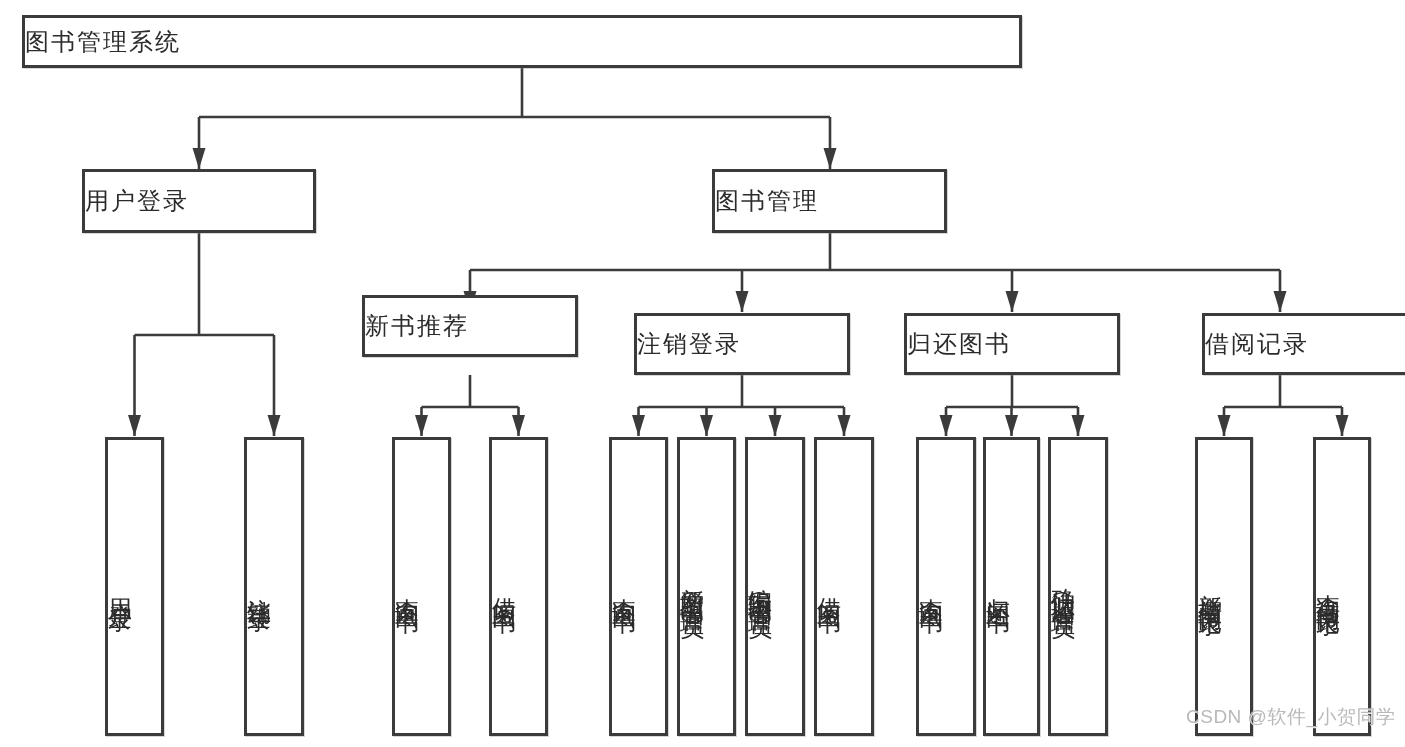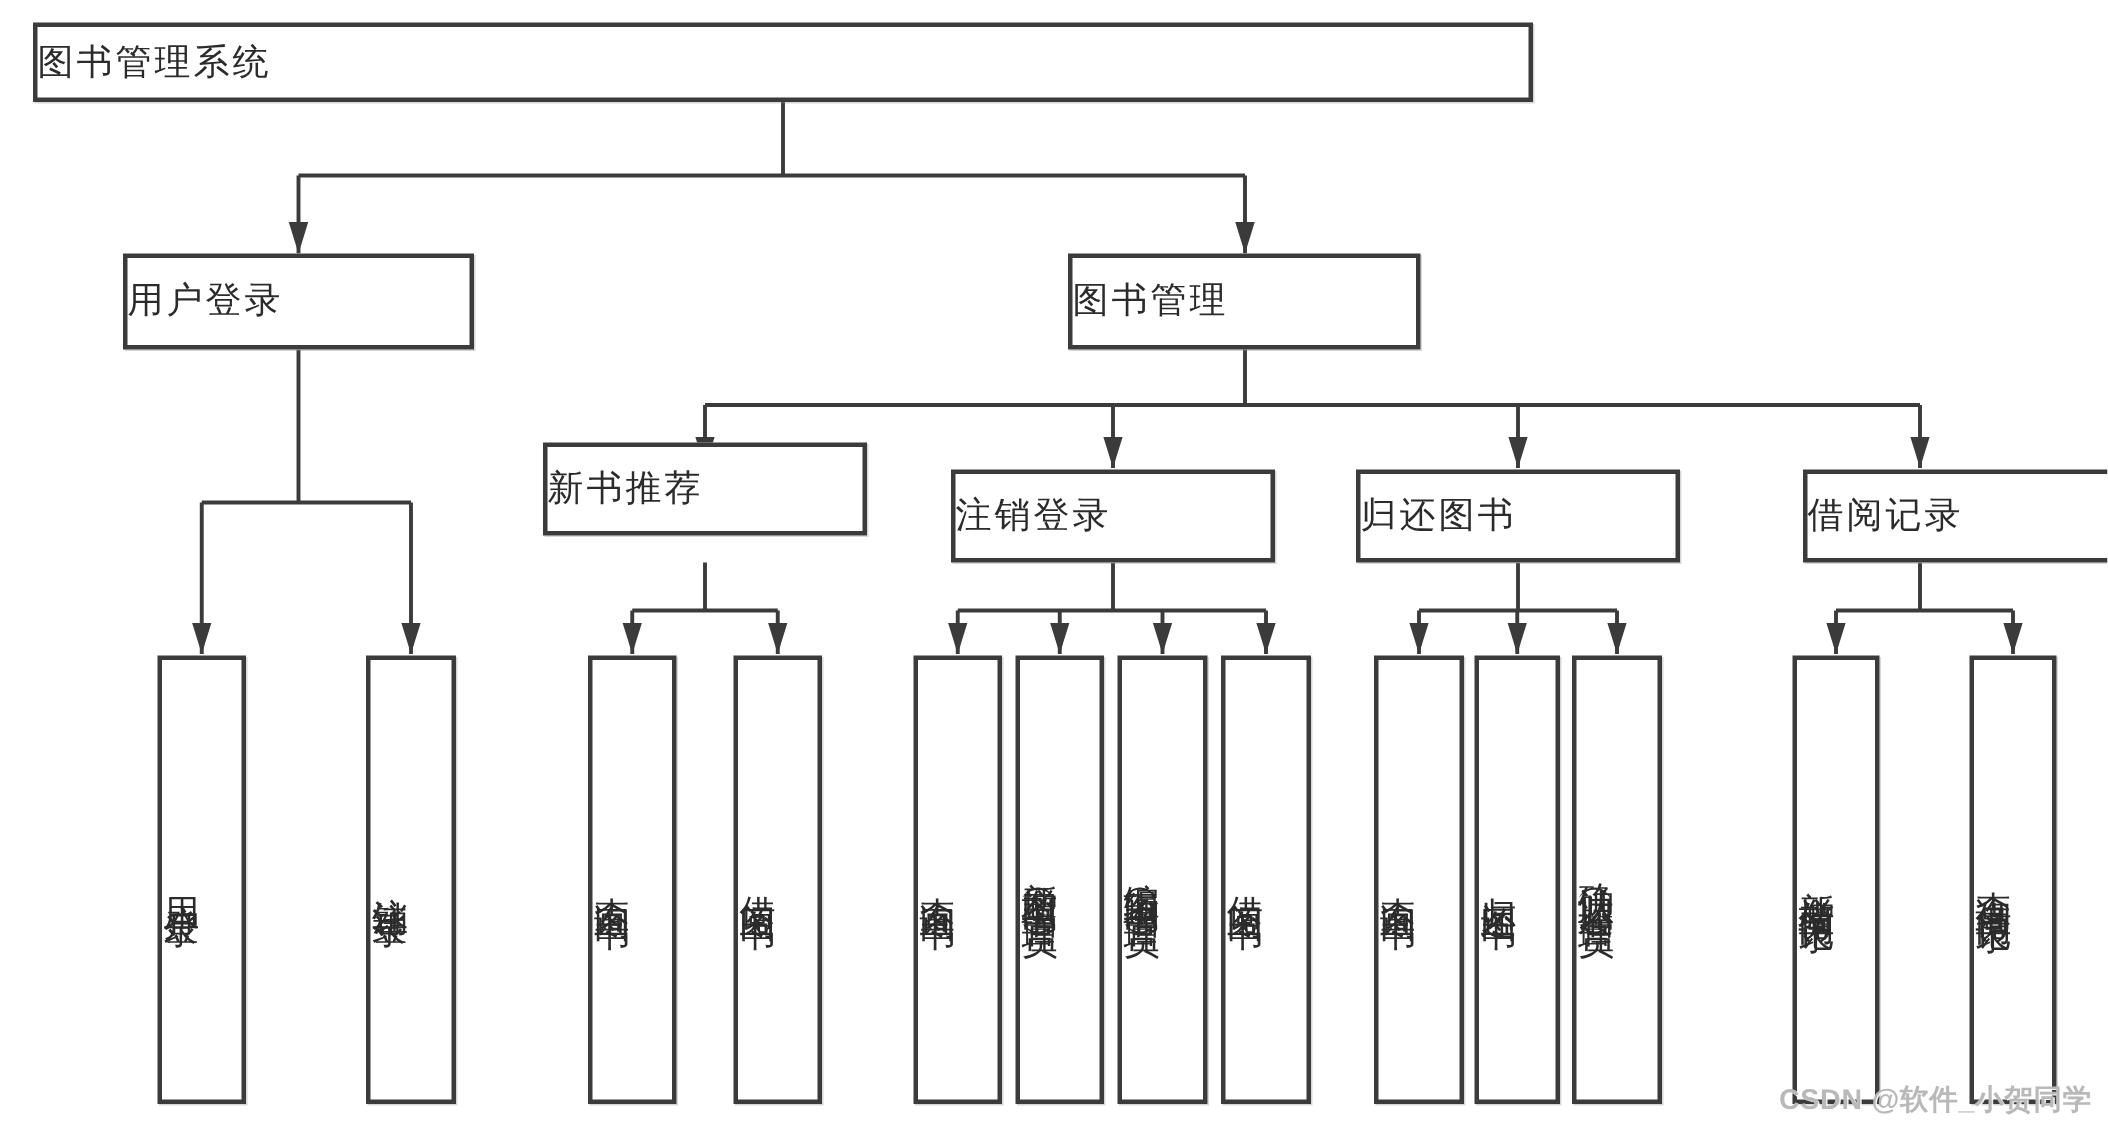--- a/index.html
+++ b/index.html
@@ -42,29 +42,28 @@
     writing-mode: vertical-rl;
     text-orientation: mixed;
     font-size: 24px;
     letter-spacing: 4px;
     color: var(--text);
     line-height: 1;
   }
   .watermark {
     position: absolute;
     left: 1186px;
-    top: 720px;
+    top: 704px;
     width: 215px;
     font-size: 19px;
     letter-spacing: 0.5px;
     color: var(--watermark);
     text-shadow: 1px 1px 0 rgba(255,255,255,0.9);
     white-space: nowrap;
     z-index: 5;
-    font-weight: bold;
   }
 </style>
 </head>
 <body>
 
 <div class="stage">
 
   <svg class="connectors" viewBox="0 0 1405 747" xmlns="http://www.w3.org/2000/svg">
     <defs>
       <marker id="ah" markerUnits="userSpaceOnUse" markerWidth="22" markerHeight="14" viewBox="0 0 22 14" refX="21" refY="7" orient="auto">

